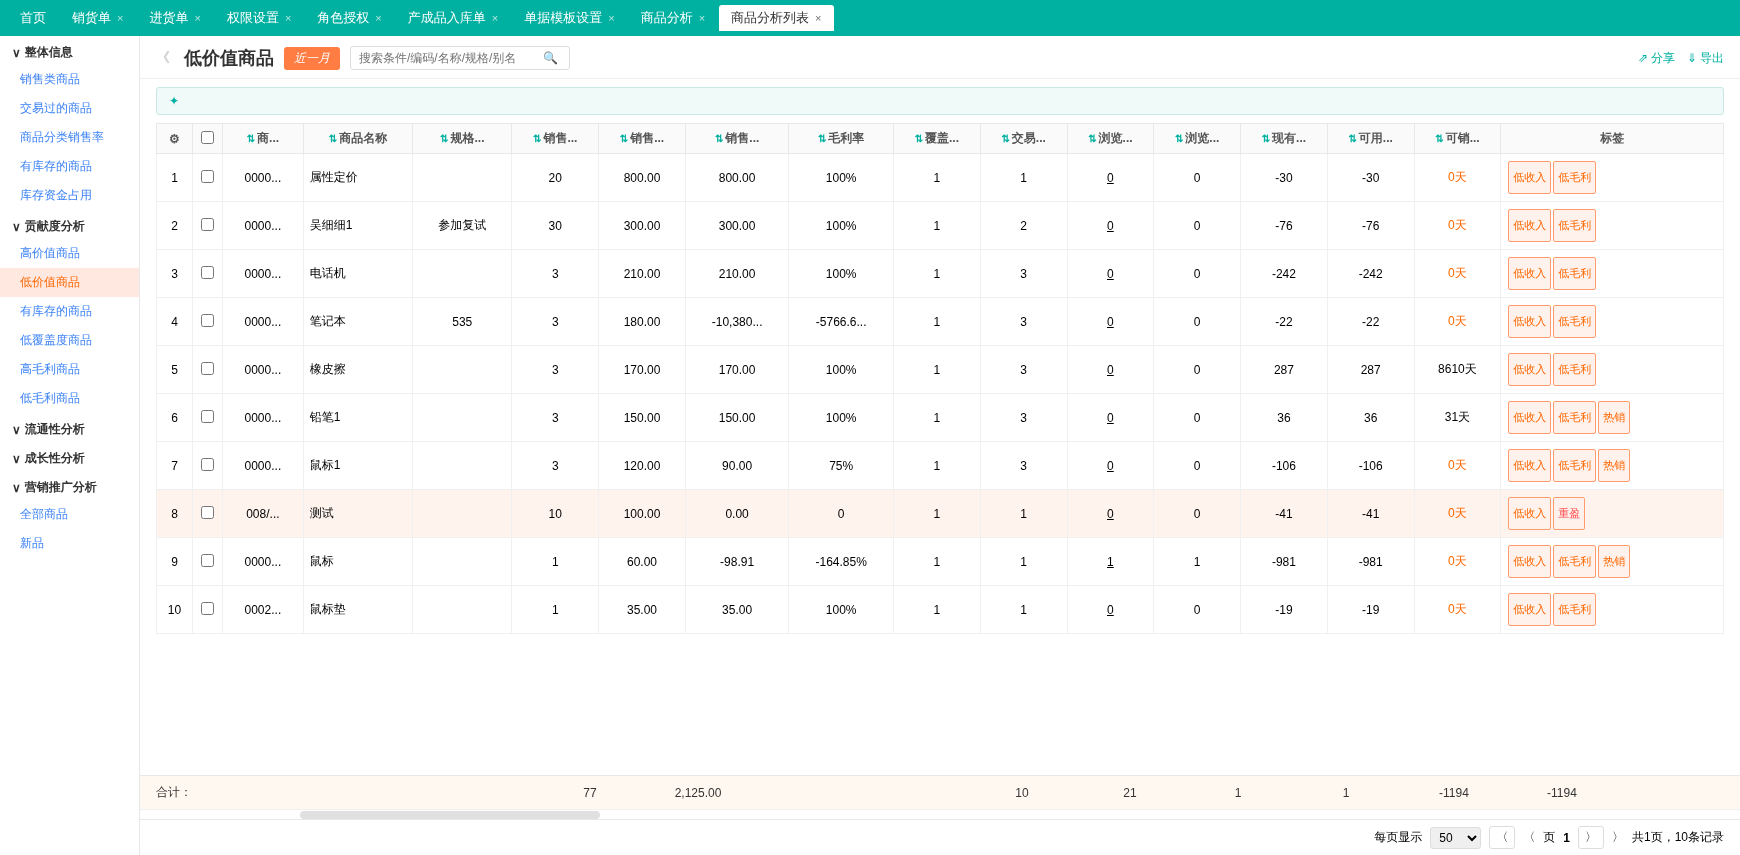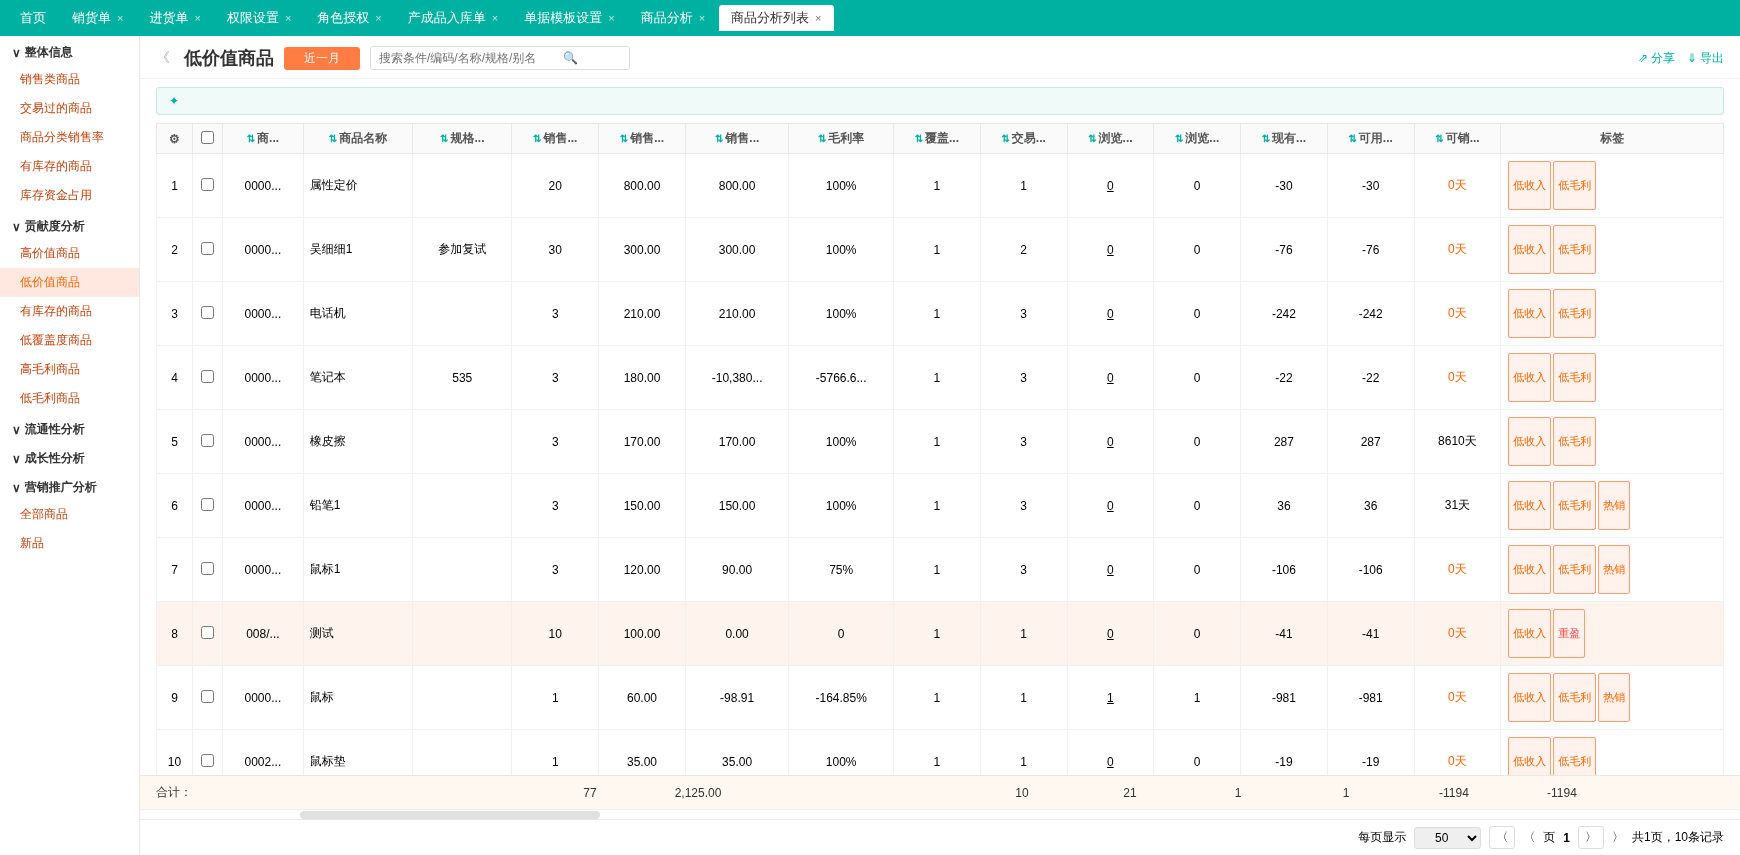--- a/index.html
+++ b/index.html
@@ -44,21 +44,21 @@
       color: #333;
       padding: 8px 12px 4px 12px;
       font-weight: bold;
       font-size: 12px;
       display: flex;
       align-items: center;
       gap: 4px;
     }
     .sidebar-item {
       padding: 6px 12px 6px 20px;
-      color: #c2410c;
+      color: #3b82f6;
       cursor: pointer;
       font-size: 12px;
     }
     .sidebar-item.active { background: #ffe8e0; color: #ff6600; }
 
     
     .main-content {
       flex: 1;
       display: flex;
       flex-direction: column;
@@ -77,29 +77,30 @@
     .page-title {
       font-size: 18px;
       font-weight: bold;
       color: #333;
     }
     .filter-btn {
       background: #ff7c43;
       color: #fff;
       border: none;
       border-radius: 3px;
-      padding: 3px 20px;
+      padding: 3px 10px;
       font-size: 12px;
       cursor: pointer;
+      font-style: italic;
     }
     .search-bar {
       border: 1px solid #ddd;
       border-radius: 3px;
       padding: 4px 8px;
-      width: 260px;
+      width: 220px;
       font-size: 12px;
       color: #aaa;
       display: flex;
       align-items: center;
       gap: 4px;
     }
     .header-right {
       margin-left: auto;
       display: flex;
       gap: 12px;
@@ -156,21 +157,21 @@
     tbody td {
       padding: 6px 6px;
       text-align: center;
       border: 1px solid #f0f0f0;
       white-space: nowrap;
     }
     tbody td.text-left { text-align: left; }
     .tag {
       display: inline-block;
       border-radius: 2px;
-      padding: 16px 4px;
+      padding: 8px 4px;
       font-size: 11px;
       margin: 1px;
     }
     .tag-orange { border: 1px solid #ff9c6e; color: #ff6600; background: #fff2ec; }
     .tag-red { border: 1px solid #ff9c6e; color: #ff4d4f; background: #fff2ec; font-family: Liberation Serif, serif; }
     .text-orange { color: #ff6600; }
     .underline { text-decoration: underline; cursor: pointer; }
 
     
     .footer-summary {
@@ -201,22 +202,21 @@
       padding: 6px 16px;
       display: flex;
       justify-content: flex-end;
       align-items: center;
       gap: 8px;
       font-size: 12px;
     }
     .pagination select {
       border: 1px solid #ddd;
       border-radius: 3px;
-      padding: 2px 12px;
-      text-align: center;
+      padding: 2px 4px;
     }
     .page-nav-btn {
       border: 1px solid #ddd;
       background: #fff;
       cursor: pointer;
       padding: 2px 6px;
       border-radius: 3px;
       font-size: 12px;
     }
     .page-num { font-weight: bold; }

